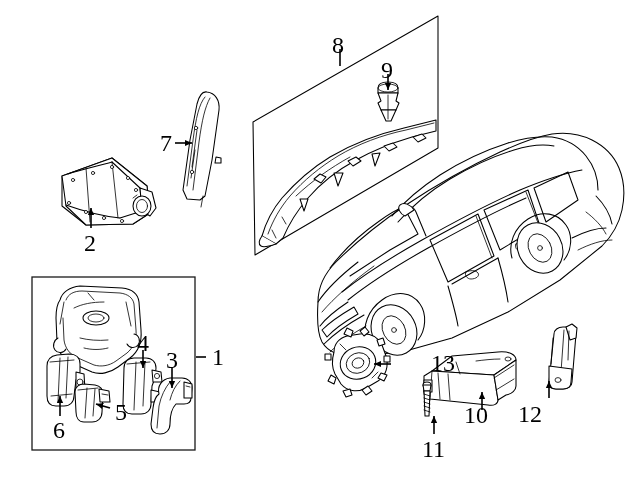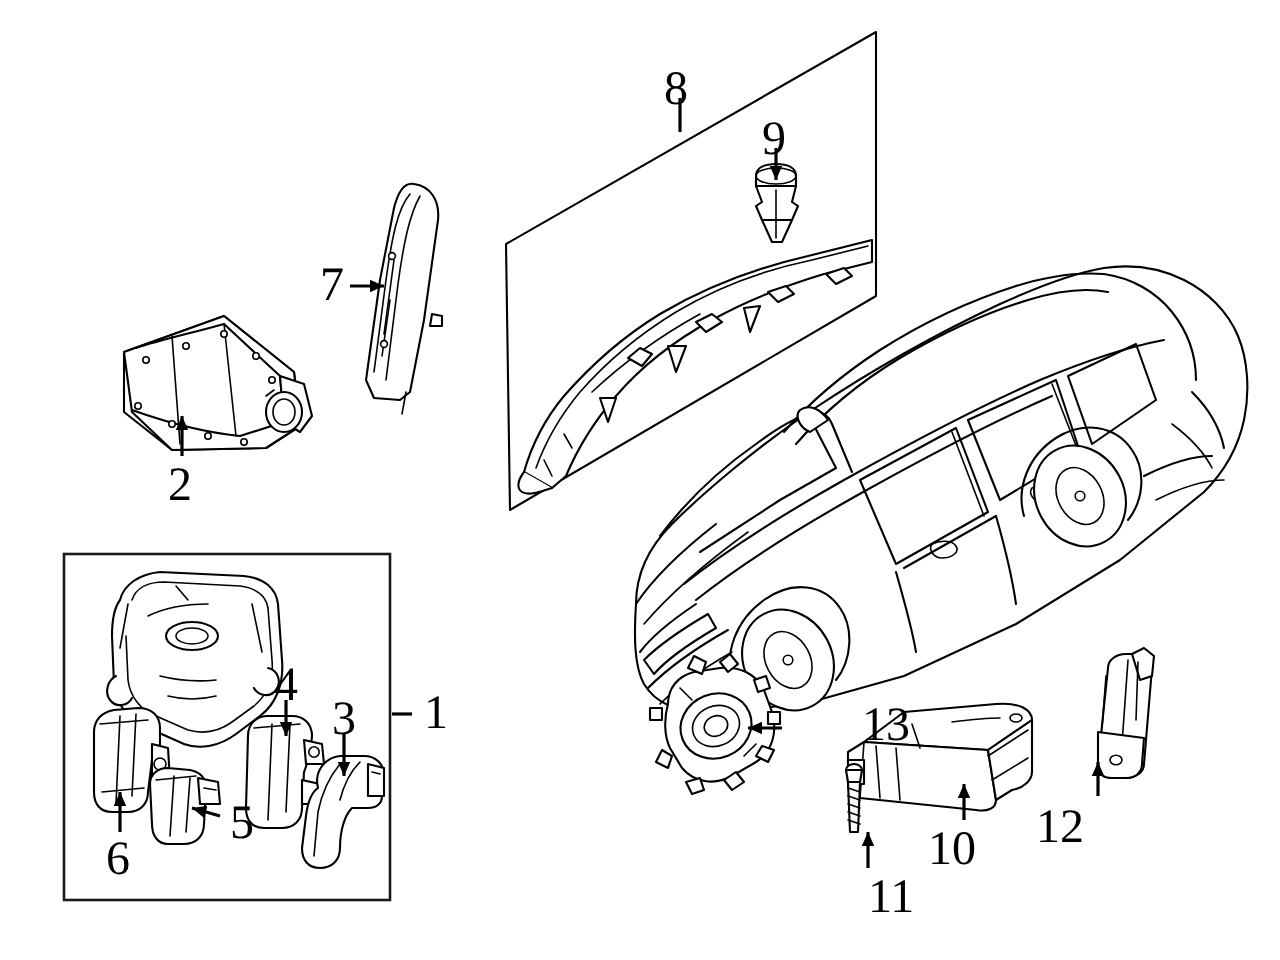--- a/index.html
+++ b/index.html
@@ -336,18 +336,18 @@
 
   <div class="callout" style="left:212px; top:345px;">1</div>
   <div class="callout" style="left:84px;  top:231px;">2</div>
   <div class="callout" style="left:166px; top:348px;">3</div>
   <div class="callout" style="left:137px; top:331px;">4</div>
   <div class="callout" style="left:115px; top:400px;">5</div>
   <div class="callout" style="left:53px;  top:418px;">6</div>
   <div class="callout" style="left:160px; top:131px;">7</div>
   <div class="callout" style="left:332px; top:33px;">8</div>
   <div class="callout" style="left:381px; top:58px;">9</div>
-  <div class="callout" style="left:464px; top:413px;">10</div>
-  <div class="callout" style="left:434px; top:437px;">11</div>
+  <div class="callout" style="left:464px; top:403px;">10</div>
+  <div class="callout" style="left:422px; top:437px;">11</div>
   <div class="callout" style="left:518px; top:402px;">12</div>
   <div class="callout" style="left:394px; top:351px;margin-left:37px;">13</div>
 
 </div>
 
 </body></html>

